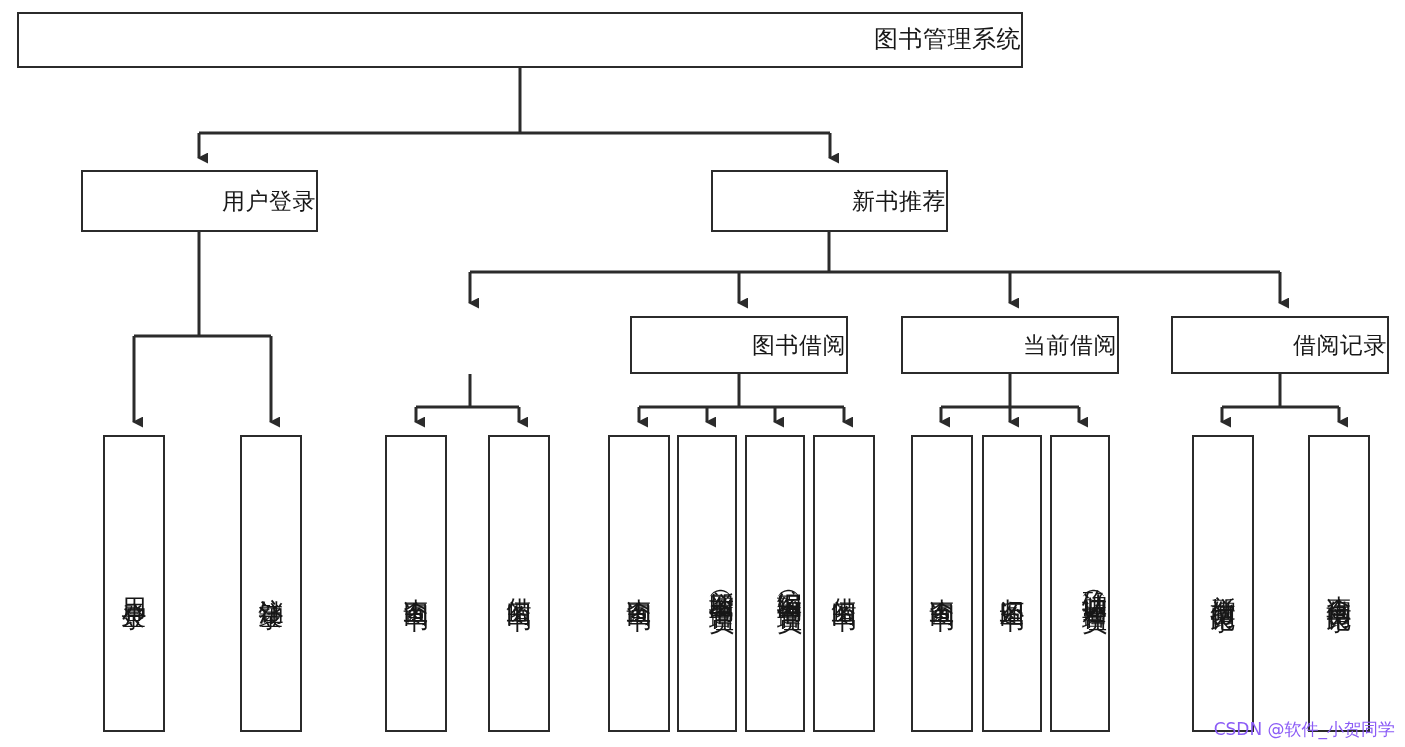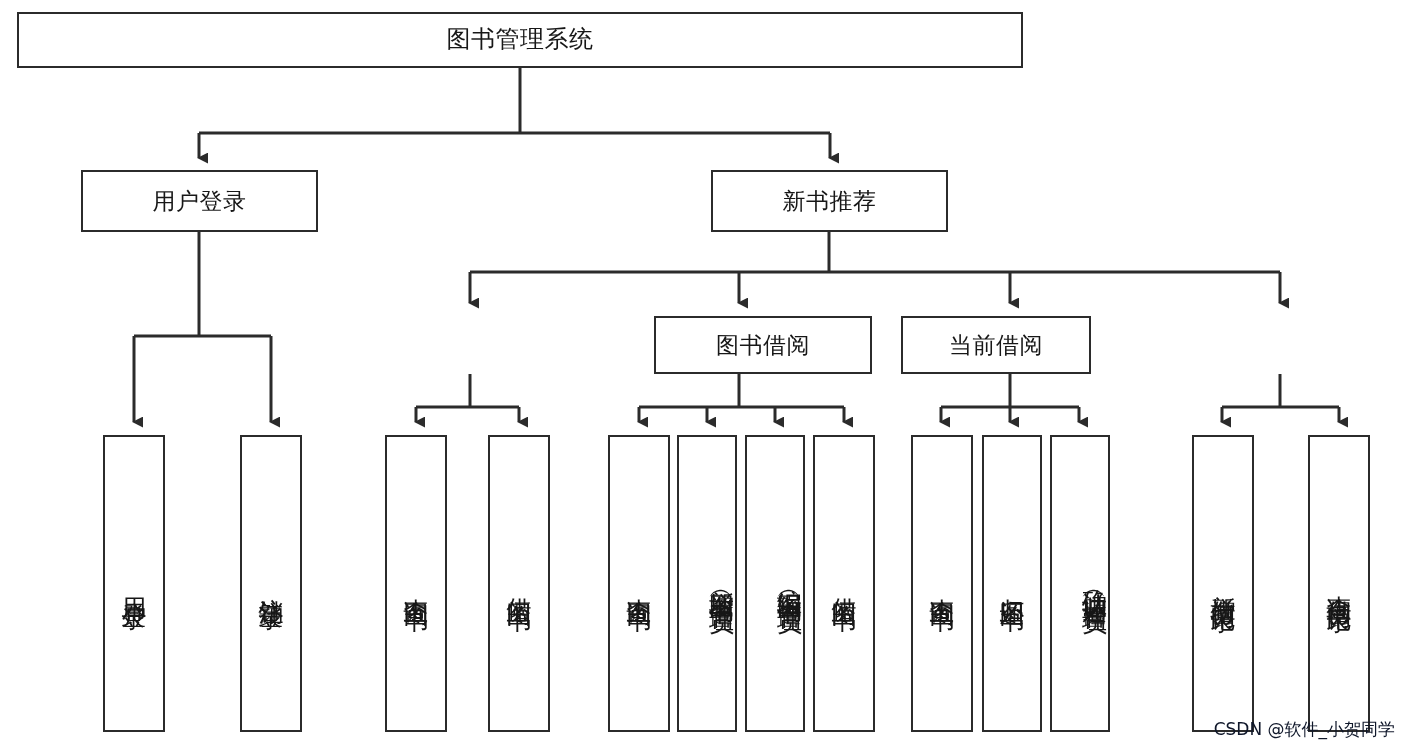--- a/index.html
+++ b/index.html
@@ -36,20 +36,21 @@
     justify-content: center;
     text-align: center;
     color: #171717;
     line-height: 1.08;
   }
 
   
   .node.horiz {
     font-size: 23px;
     letter-spacing: 0.5px;
+    justify-content: flex-end;
   }
   .node.root { font-size: 24px; }
 
   
   .node.vert {
     writing-mode: vertical-rl;
     text-orientation: upright;
     font-size: 25px;
     letter-spacing: 3px;
     padding: 6px 0;
@@ -60,21 +61,21 @@
   .leaf-label {
     display: block;
     white-space: nowrap;
   }
 
   #watermark {
     position: absolute;
     right: 10px; bottom: 6px;
     z-index: 3;
     font-size: 17px;
-    color: #0f172a;
+    color: #8b5cf6;
     white-space: nowrap;
     pointer-events: none;
   }
 </style>
 </head>
 <body>
 
 <div id="diagram-canvas">
 
   <svg id="connectors" viewBox="0 0 1405 747" width="1405" height="747" xmlns="http://www.w3.org/2000/svg">
@@ -134,28 +135,31 @@
 
   <div class="node horiz" style="left:81px; top:170px; width:237px; height:62px;">
     <span>用户登录</span>
   </div>
 
   <div class="node horiz" style="left:711px; top:170px; width:237px; height:62px;">
     <span>新书推荐</span>
   </div>
 
 
-  <div class="node horiz" style="left:630px; top:316px; width:218px; height:58px;margin-left:24px;">
+  <div class="node horiz" style="left:630px; top:316px; width:218px; height:58px;">
     <span>图书借阅</span>
   </div>
 
-  <div class="node horiz" style="left:901px; top:316px; width:190px; height:58px;">
+  <div class="node horiz" style="left:901px; top:316px; width:218px; height:58px;">
     <span>当前借阅</span>
   </div>
 
+  <div class="node horiz" style="left:1171px; top:316px; width:218px; height:58px;">
+    <span>借阅记录</span>
+  </div>
 
   <div class="node vert v-center" style="left:103px; top:435px; width:62px; height:297px;">
     <span class="leaf-label">用户登录</span>
   </div>
 
   <div class="node vert v-center" style="left:240px; top:435px; width:62px; height:297px;">
     <span class="leaf-label">注销登录</span>
   </div>
 
   <div class="node vert v-center" style="left:385px; top:435px; width:62px; height:297px;">

